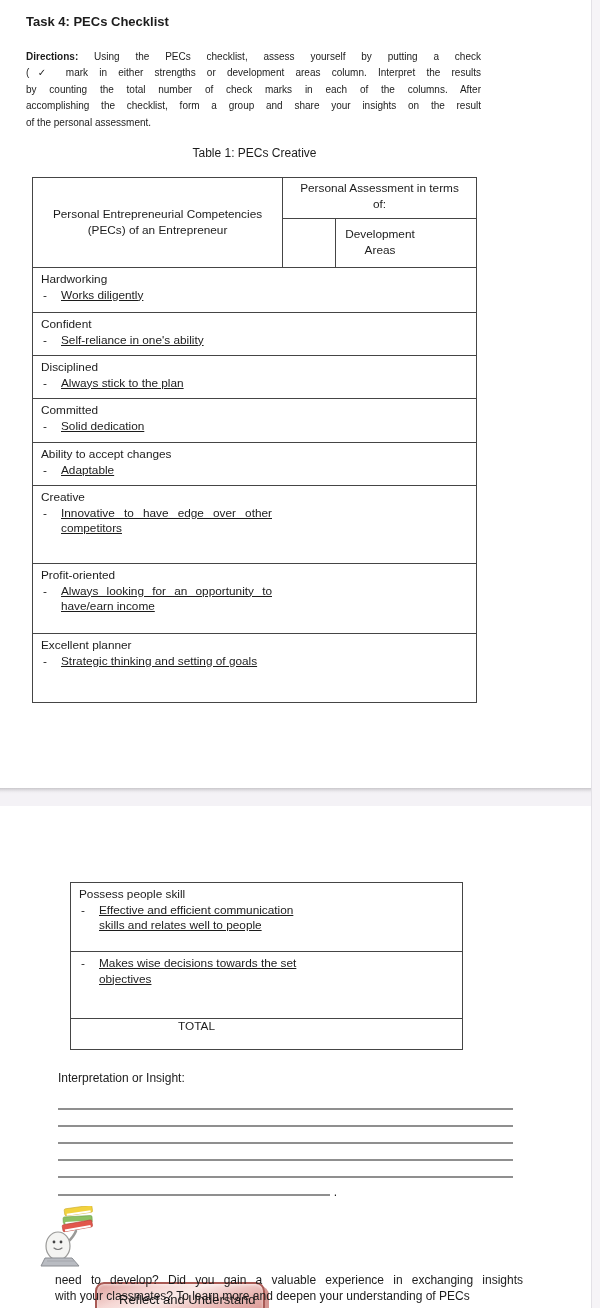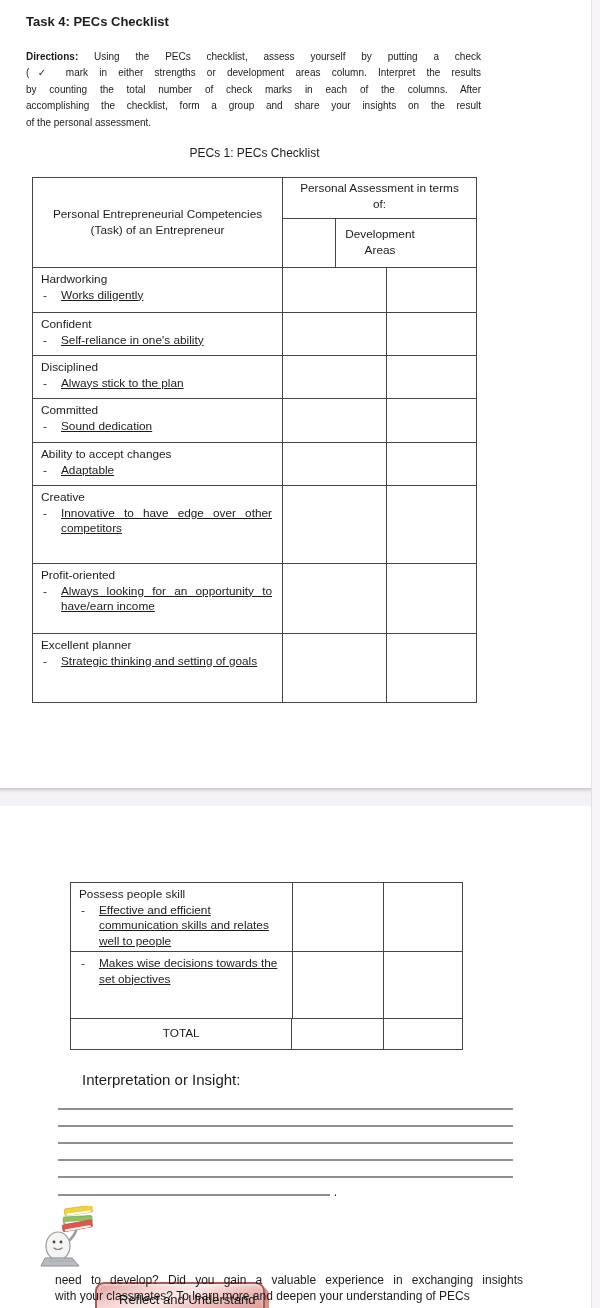--- a/index.html
+++ b/index.html
@@ -30,32 +30,32 @@
   .t1{left:32px;top:177px;width:445px;}
   .t2{left:70px;top:882px;width:393px;}
   .thead{display:flex;height:89px;}
   .hc1{width:249px;display:flex;align-items:center;justify-content:center;text-align:center;padding:0 14px;}
   .t2 .c1{width:251px;}
   .hright{width:194px;border-left:1px solid var(--tb);display:flex;flex-direction:column;align-items:center;}
   .hgroup{height:41px;border-bottom:1px solid var(--tb);text-align:center;padding:3px 14px 0 14px;}
   .hsplit{flex:1;display:flex;}
   .hs{width:104px;display:flex;align-items:center;justify-content:center;text-align:center;}
   .hd{width:90px;border-left:1px solid var(--tb);display:flex;align-items:center;justify-content:center;text-align:center;padding:0 4px;}
-  .trow{display:flex;border-top:1px solid var(--tb);}
+  .trow{display:flex;border-top:1px solid var(--tb);flex-direction:column;}
   .c1{width:249px;padding:4px 10px 0 8px;}
   .c2{width:104px;border-left:1px solid var(--tb);}
   .c3{width:90px;border-left:1px solid var(--tb);}
   .rbullet{display:flex;}
   .dash{flex:0 0 20px;padding-left:2px;}
   .btext{flex:1;text-decoration:underline;}
   .just .btext{text-align:justify;}
   .total-cell{display:flex;align-items:center;justify-content:center;padding:0;}
 
   
-  .interp-label{position:absolute;left:58px;top:1071px;font-size:15px;margin-left:24px;}
+  .interp-label{position:absolute;left:58px;top:1071px;font-size:12px;}
   .wline{position:absolute;left:58px;width:455px;height:0;border-bottom:2px solid var(--line);}
   .wline.short{width:272px;}
   .period{position:absolute;right:-7px;top:-9px;font-size:12px;color:var(--ink);}
 
   
   .reflect-btn{position:absolute;left:95px;top:1282px;width:170px;height:34px;
     background:linear-gradient(160deg,#dd9f9b 0%,#f6d8d5 28%,#faeae8 45%,#eec5c2 64%,#d8928e 100%);
     border:2px solid #a85a55;border-radius:9px;
     box-shadow:4px 4px 0 #d59692, inset 0 1px 3px rgba(255,255,255,0.65);
     display:flex;align-items:center;padding-left:22px;font-size:13px;color:#181818;}
@@ -73,25 +73,25 @@
   <div class="doc-title">Task 4: PECs Checklist</div>
 
   <div class="directions">
     <div class="jlast"><span class="dir-lead">Directions:</span> <span>Using the PECs checklist, assess yourself by putting a check</span></div>
     <div class="jlast">(✓ mark in either strengths or development areas column. Interpret the results</div>
     <div class="jlast">by counting the total number of check marks in each of the columns. After</div>
     <div class="jlast">accomplishing the checklist, form a group and share your insights on the result</div>
     <div>of the personal assessment.</div>
   </div>
 
-  <div class="tbl-caption">PECs 1: PECs Checklist</div>
+  <div class="tbl-caption">Table 1: PECs Creative</div>
 
   <div class="tbl t1">
     <div class="thead">
-      <div class="hc1">Personal Entrepreneurial Competencies (Task) of an Entrepreneur</div>
+      <div class="hc1">Personal Entrepreneurial Competencies (PECs) of an Entrepreneur</div>
       <div class="hright">
         <div class="hgroup">Personal Assessment in terms of:</div>
         <div class="hsplit">
           <div class="hd">Development Areas</div>
         </div>
       </div>
     </div>
 
     <div class="trow" style="height:45px">
       <div class="c1">
@@ -127,21 +127,21 @@
       </div>
       <div class="c2"></div>
       <div class="c3"></div>
     </div>
 
     <div class="trow" style="height:44px">
       <div class="c1">
         <div>Committed</div>
         <div class="rbullet">
             <span class="dash">-</span>
-            <span class="btext">Sound dedication</span>
+            <span class="btext">Solid dedication</span>
           </div>
       </div>
       <div class="c2"></div>
       <div class="c3"></div>
     </div>
 
     <div class="trow" style="height:43px">
       <div class="c1">
         <div>Ability to accept changes</div>
         <div class="rbullet">

